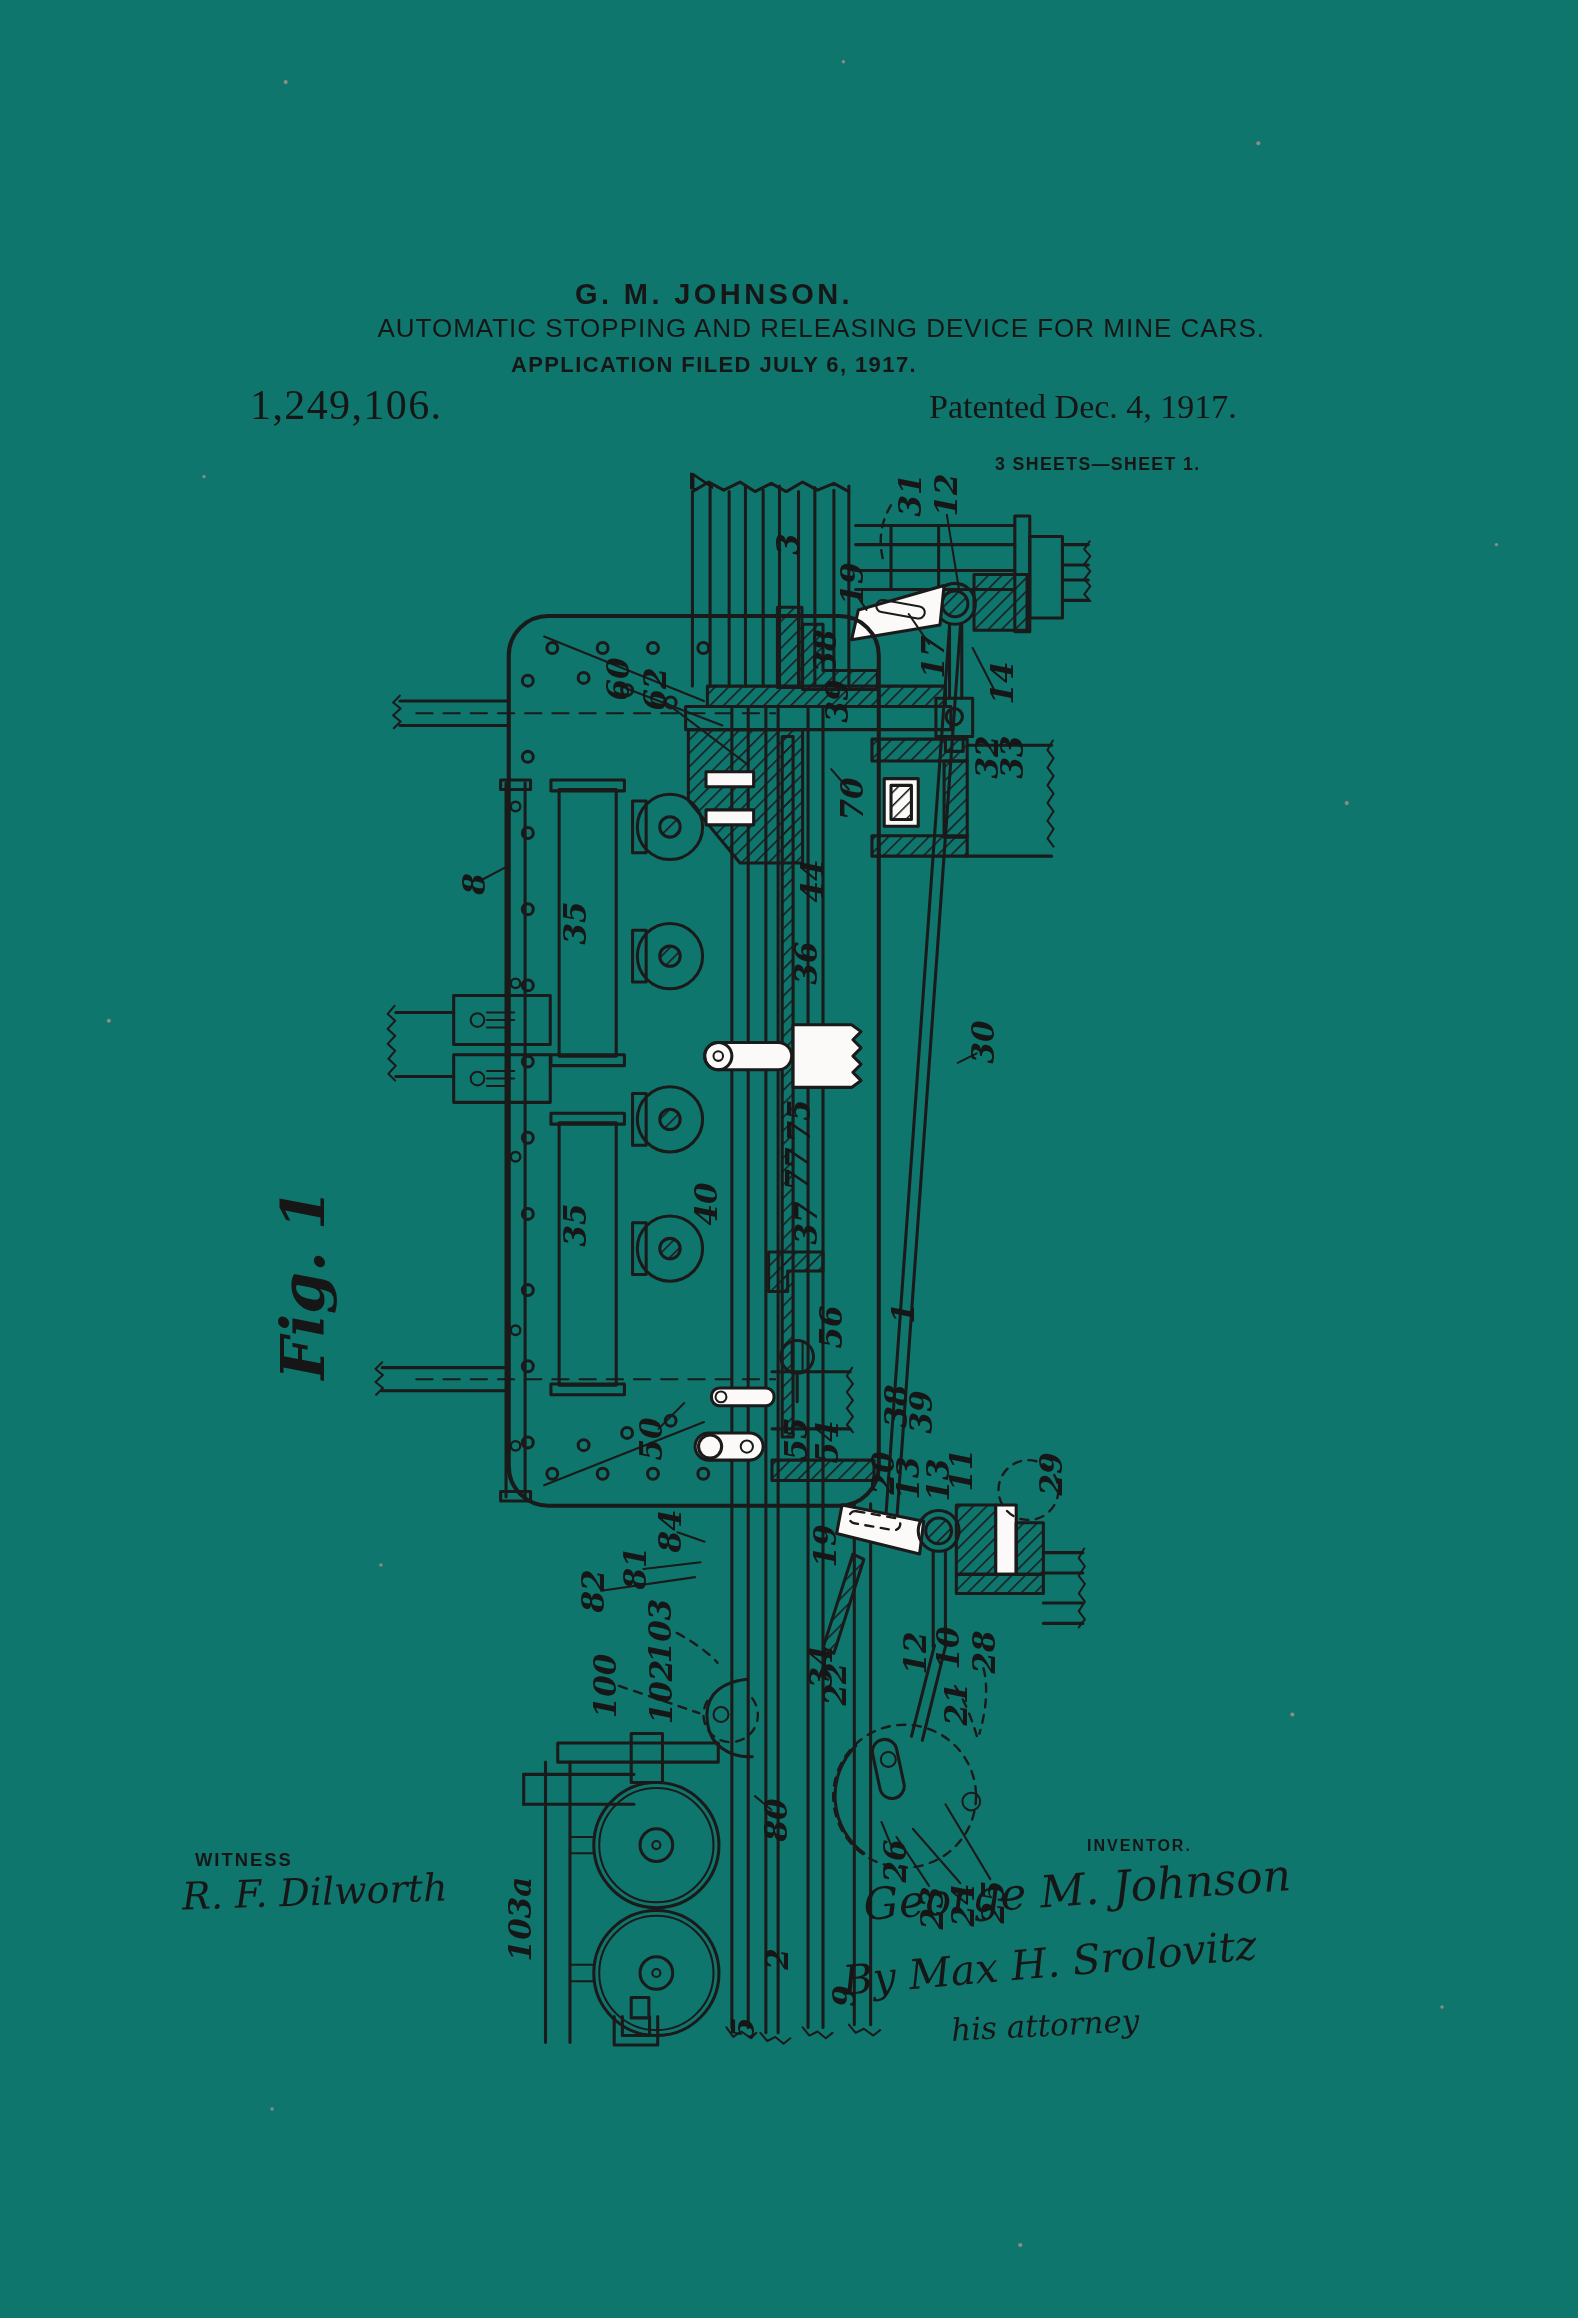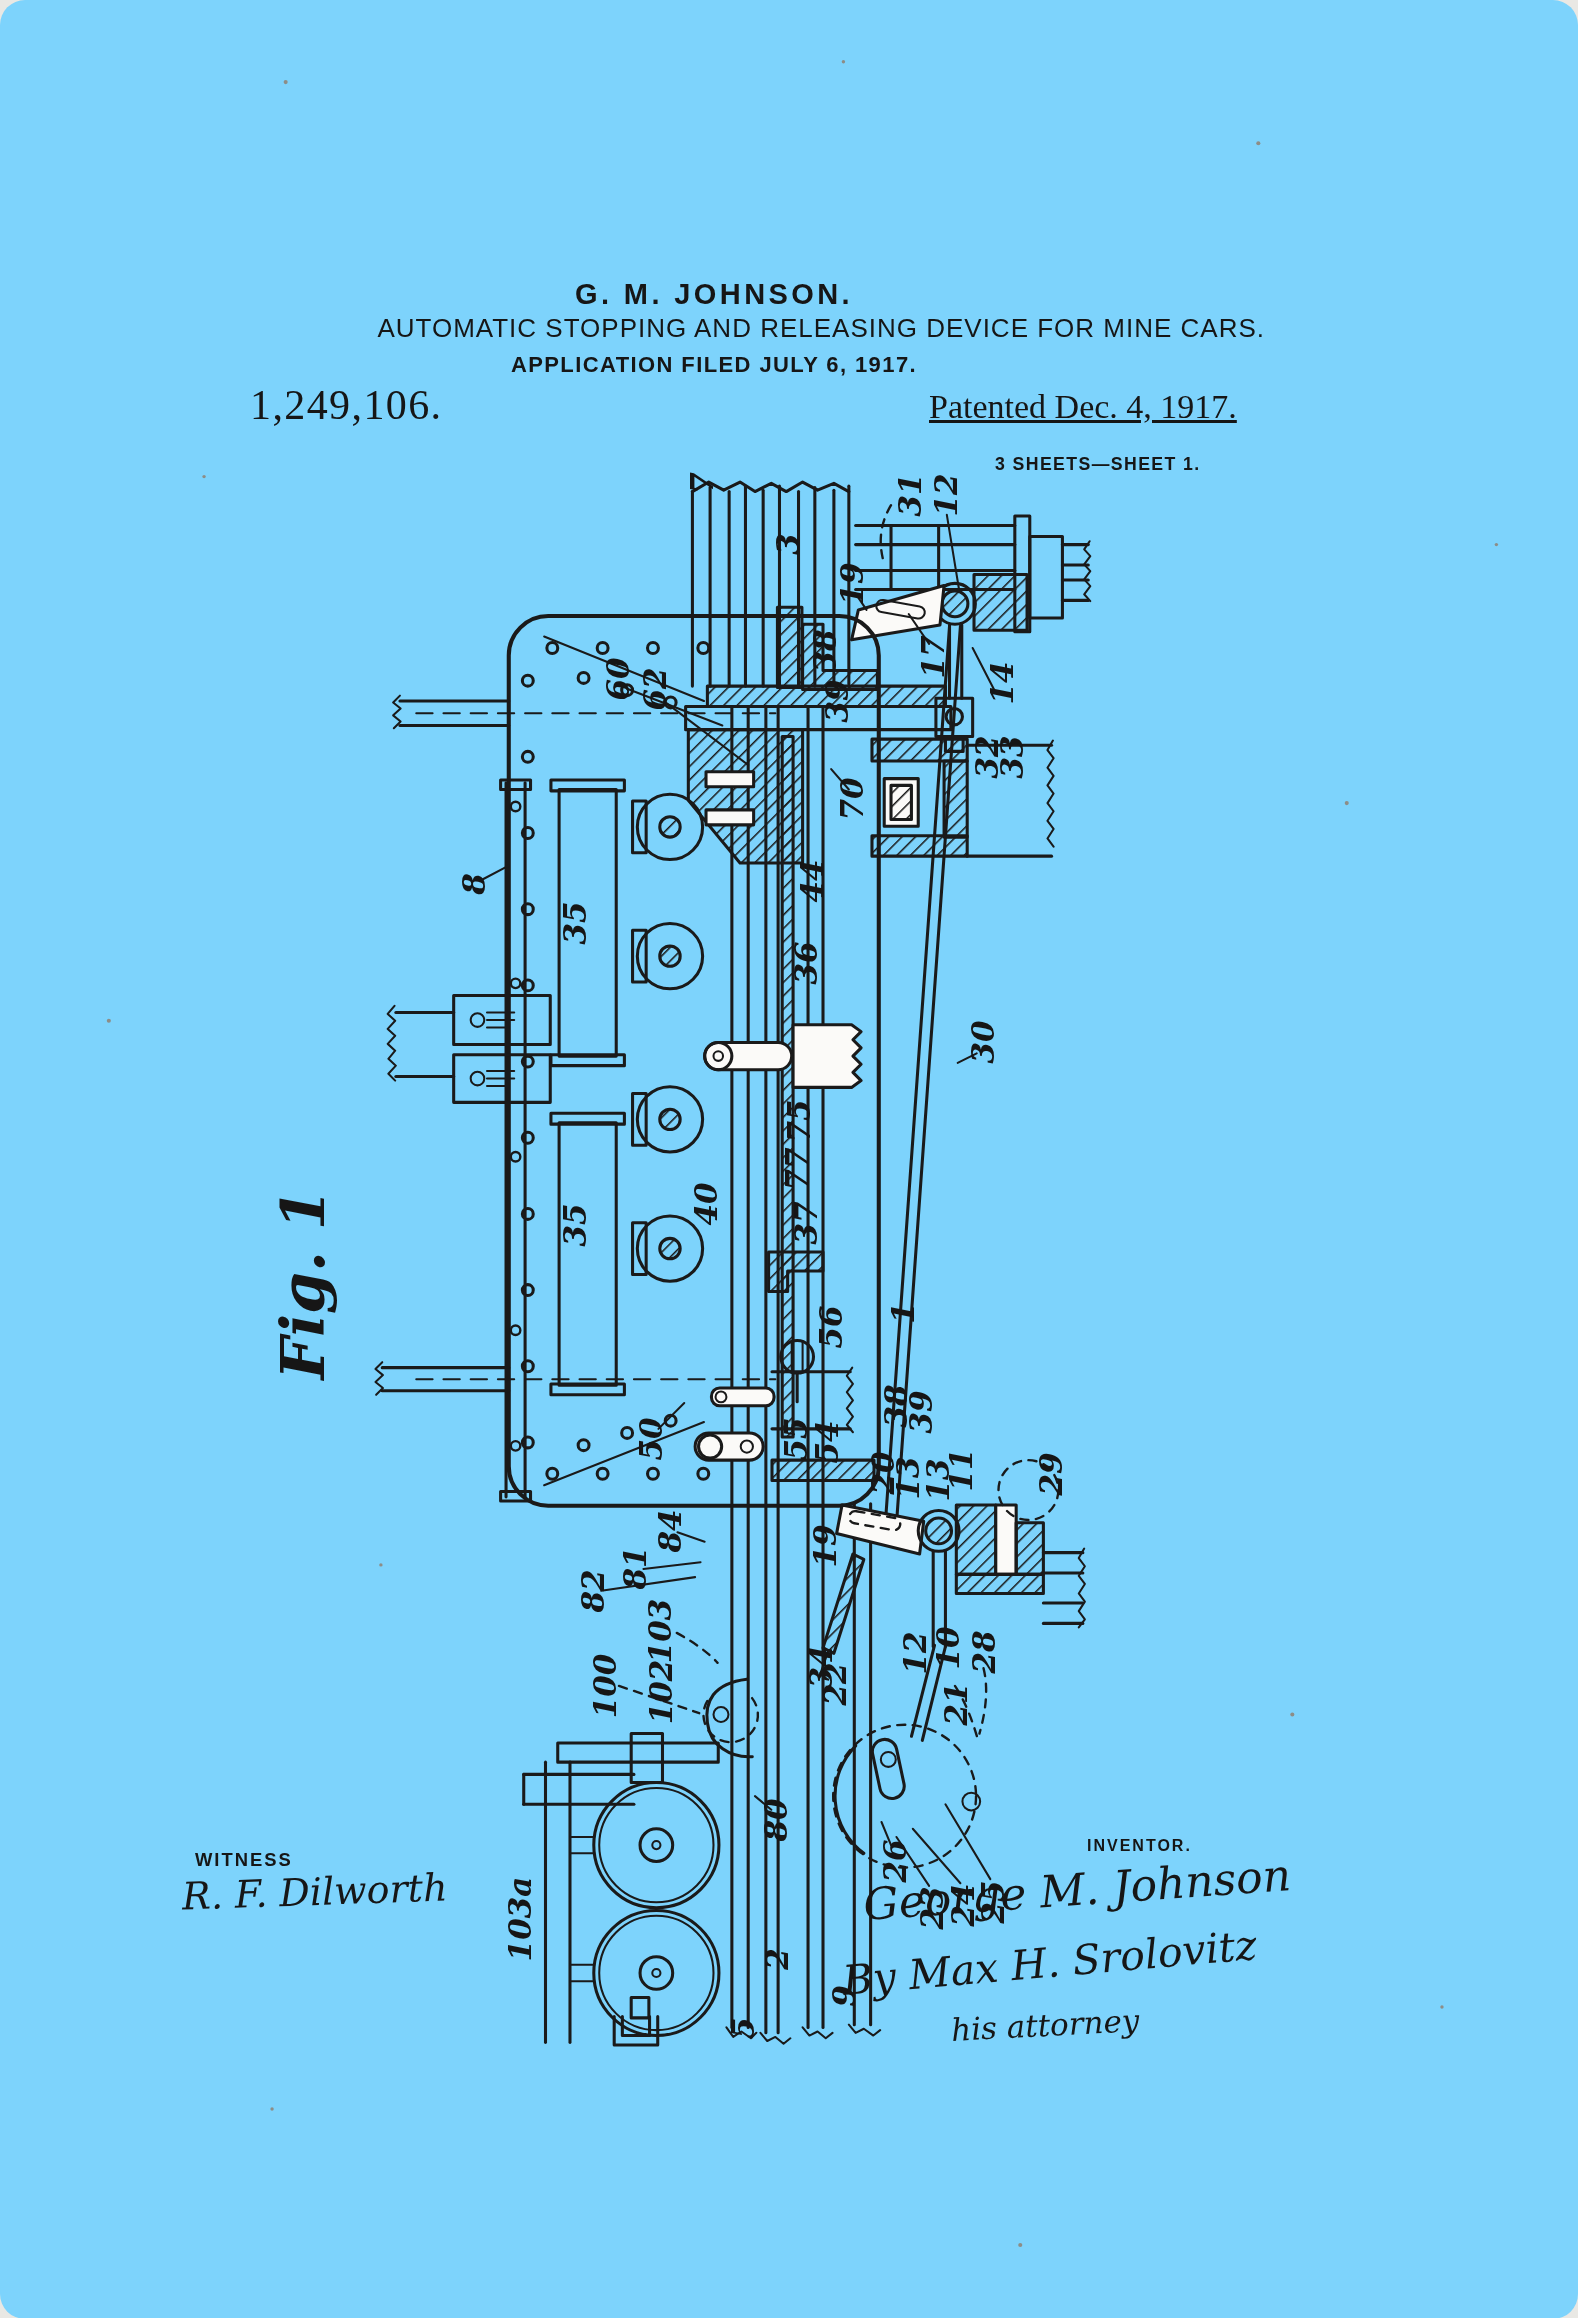--- a/index.html
+++ b/index.html
@@ -1,24 +1,24 @@
 <!DOCTYPE html>
 <html style="font-size:11px"><head>
 <meta charset="utf-8">
 <style>
   html,body{margin:0;padding:0;background:#e9e8e4;}
-  .page{position:relative;width:1578px;height:2319px;background:#7dd3fc;overflow:hidden;
-        font-family:"Liberation Sans",sans-serif;color:#161616;border-radius:25px;}
+  .page{position:relative;width:1578px;height:2319px;background:#0f766e;overflow:hidden;
+        font-family:"Liberation Sans",sans-serif;color:#161616;}
   .abs{position:absolute;}
   
   .h-name{left:231px;top:278px;width:966px;text-align:center;font-size:29px;font-weight:bold;letter-spacing:3.4px;}
   .h-title{left:163px;top:313px;width:1102px;text-align:right;font-size:26px;font-weight:normal;letter-spacing:1px;}
   .h-app{left:299px;top:352px;width:830px;text-align:center;font-size:22px;font-weight:bold;letter-spacing:1.4px;}
   .h-patnum{left:214px;top:381px;font-family:"Liberation Serif",serif;font-size:42px;font-weight:normal;letter-spacing:1.4px;margin-left:36px;}
-  .h-patented{left:929px;top:388px;font-family:"Liberation Serif",serif;font-size:34px;text-decoration:underline;}
+  .h-patented{left:929px;top:388px;font-family:"Liberation Serif",serif;font-size:34px;}
   .h-sheet{left:995px;top:442px;font-size:17.7px;font-weight:bold;letter-spacing:1.4px;margin-top:12px;}
   .witness-label{left:195px;top:1849px;font-size:18.4px;font-weight:bold;letter-spacing:2px;}
   .inventor-label{left:1087px;top:1837px;font-size:16px;font-weight:bold;letter-spacing:2px;}
   
   .script{font-family:"DejaVu Serif",serif;font-style:italic;white-space:nowrap;}
   .witness-sig{left:182px;top:1870px;font-size:38px;transform:rotate(-2deg);}
   .sig1{left:863px;top:1864px;font-size:44px;transform:rotate(-4deg);}
   .sig2{left:842px;top:1939px;font-size:41px;transform:rotate(-5deg);}
   .sig3{left:951px;top:2007px;font-size:31px;transform:rotate(-3deg);}
   .fig-label{left:303px;top:1284px;font-size:60px;font-weight:bold;

